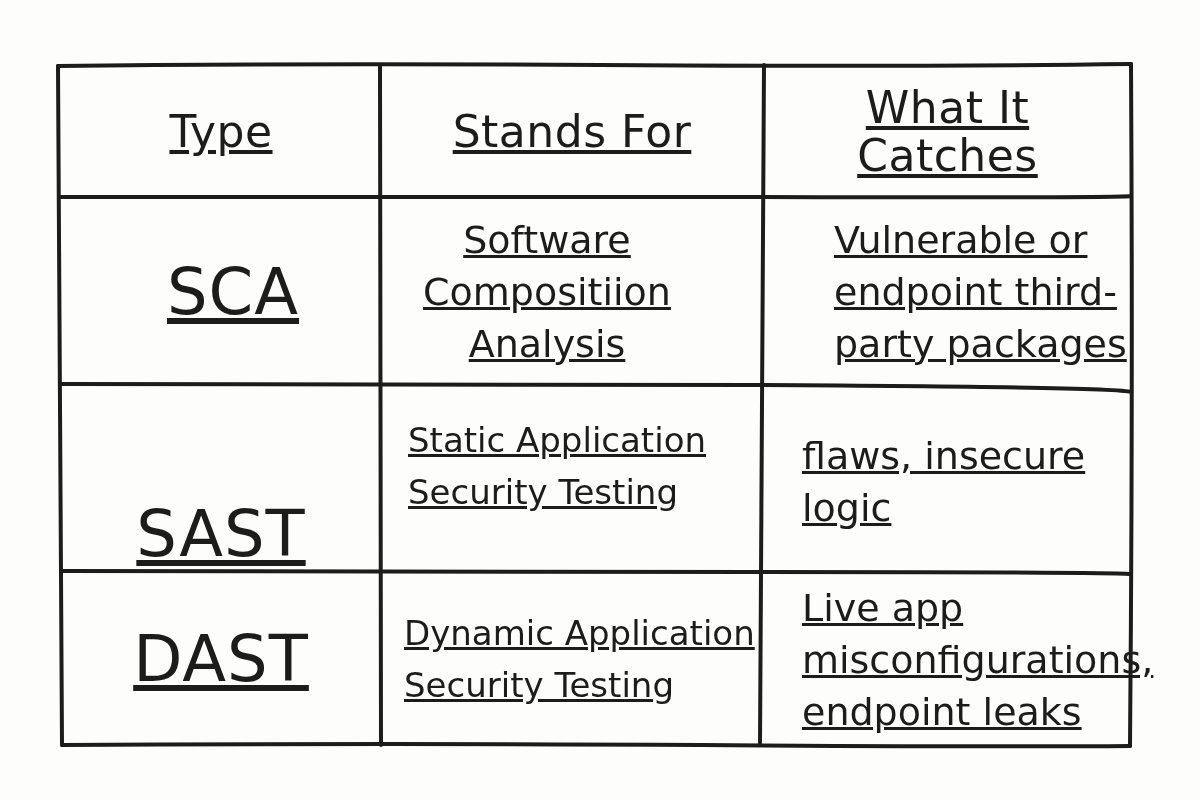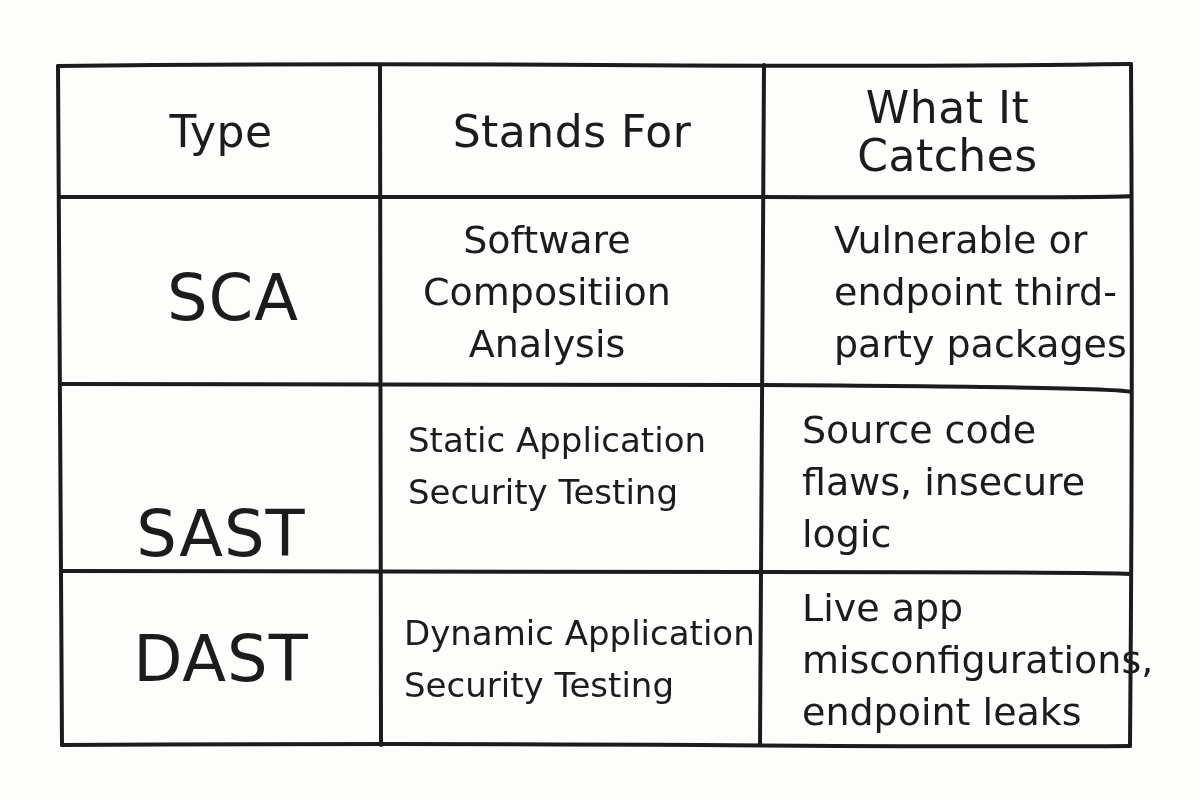--- a/index.html
+++ b/index.html
@@ -12,21 +12,21 @@
     position: absolute; display: flex; flex-direction: column; justify-content: center;
     box-sizing: border-box;
   }
   .cell.center { align-items: center; text-align: center; }
   .cell.left { align-items: flex-start; text-align: left; }
   .hdr { font-size: 44px; line-height: 48px; letter-spacing: 0.5px; }
   .type { font-size: 64px; line-height: 70px; letter-spacing: 1px; }
   .sf { font-size: 38px; line-height: 52px; }
   .sf.small { font-size: 34px; line-height: 52px; text-align: center; }
   .wc { font-size: 38px; line-height: 52px; }
-  .line { display: block; white-space: nowrap; }
+  .line { display: block; white-space: nowrap; text-decoration: underline; }
 </style>
 </head>
 <body>
 
 <svg class="grid" viewBox="0 0 1200 800" xmlns="http://www.w3.org/2000/svg">
   <g fill="none" stroke="#1c1c1c" stroke-width="4" stroke-linecap="round" stroke-linejoin="round">
 
     <path d="M58 66 Q 300 63 600 65 T 1131 64"></path>
     <path d="M58 66 Q 60 400 62 745"></path>
     <path d="M1131 64 Q 1133 400 1130 746"></path>
@@ -45,21 +45,21 @@
   <span class="line">Type</span>
 </div>
 <div class="cell center hdr" style="left:382px;top:68px;width:380px;height:128px;">
   <span class="line">Stands For</span>
 </div>
 <div class="cell center hdr" style="left:766px;top:68px;width:363px;height:128px;">
   <span class="line">What It</span>
   <span class="line">Catches</span>
 </div>
 
-<div class="cell center type" style="left:62px;top:205px;width:318px;height:185px;padding-left:24px;">
+<div class="cell center type" style="left:62px;top:199px;width:318px;height:185px;padding-left:24px;">
   <span class="line">SCA</span>
 </div>
 <div class="cell center sf" style="left:382px;top:199px;width:330px;height:185px;">
   <span class="line">Software</span>
   <span class="line">Compositiion</span>
   <span class="line">Analysis</span>
 </div>
 <div class="cell left wc" style="left:800px;top:199px;width:329px;height:185px;margin-left:34px;">
   <span class="line">Vulnerable or</span>
   <span class="line">endpoint third-</span>
@@ -67,21 +67,20 @@
 </div>
 
 <div class="cell center type" style="left:62px;top:384px;width:318px;height:185px;justify-content:flex-end;">
   <span class="line">SAST</span>
 </div>
 <div class="cell left sf small" style="left:408px;top:386px;width:354px;height:160px;justify-content:flex-start;padding-top:28px;">
   <span class="line">Static Application</span>
   <span class="line">Security Testing</span>
 </div>
 <div class="cell left wc" style="left:802px;top:392px;width:327px;height:180px;">
-  <span class="line">Source code</span>
   <span class="line">flaws, insecure</span>
   <span class="line">logic</span>
 </div>
 
 <div class="cell center type" style="left:62px;top:573px;width:318px;height:172px;">
   <span class="line">DAST</span>
 </div>
 <div class="cell left sf small" style="left:404px;top:573px;width:356px;height:172px;justify-content:flex-start;padding-top:34px;">
   <span class="line">Dynamic Application</span>
   <span class="line">Security Testing</span>

